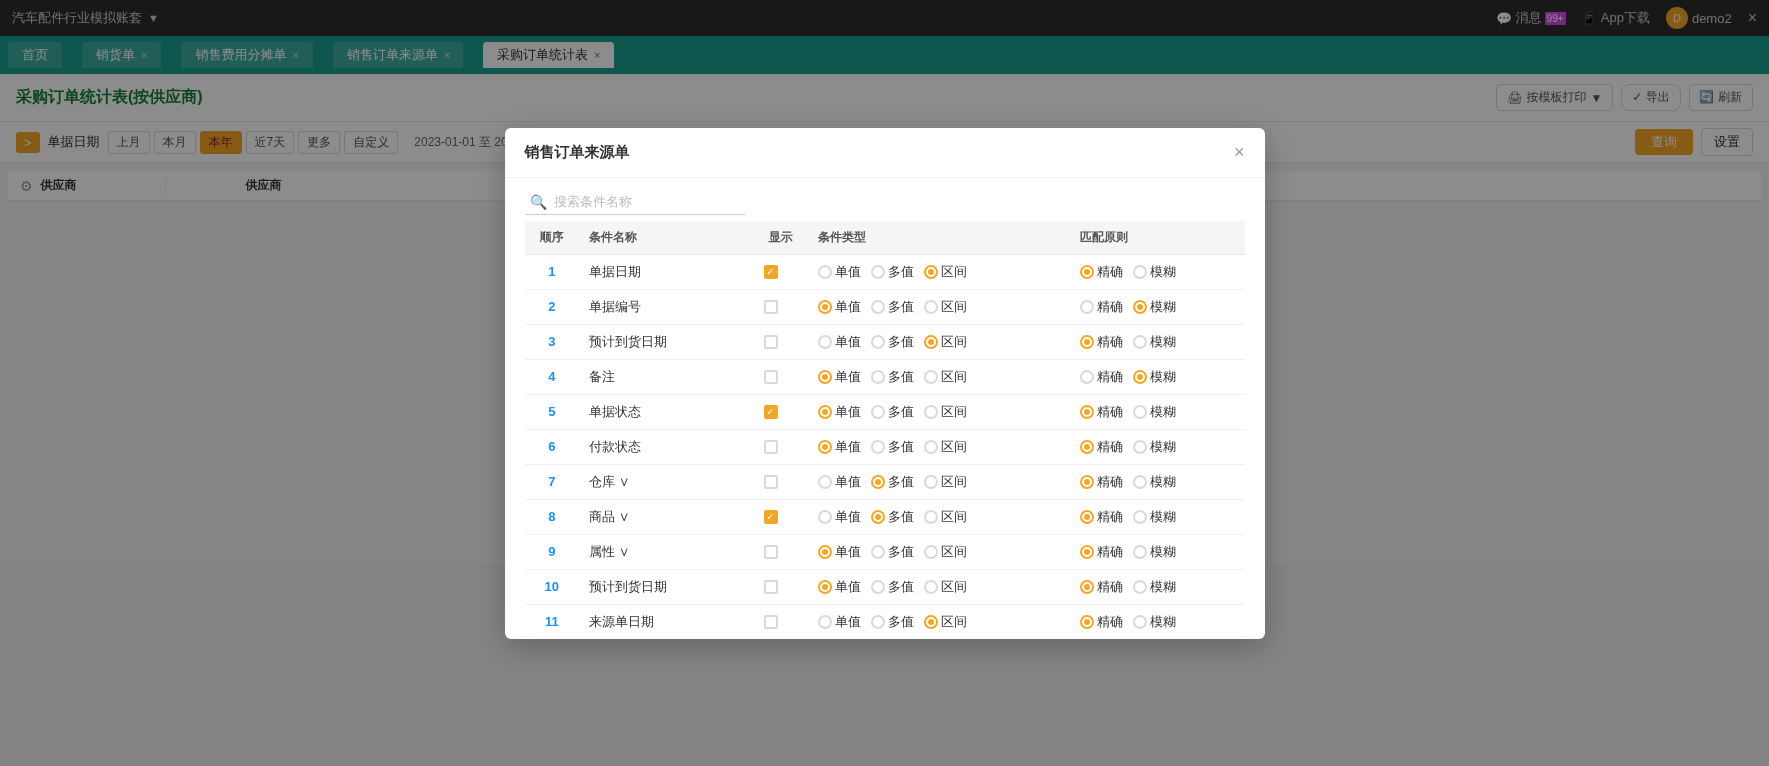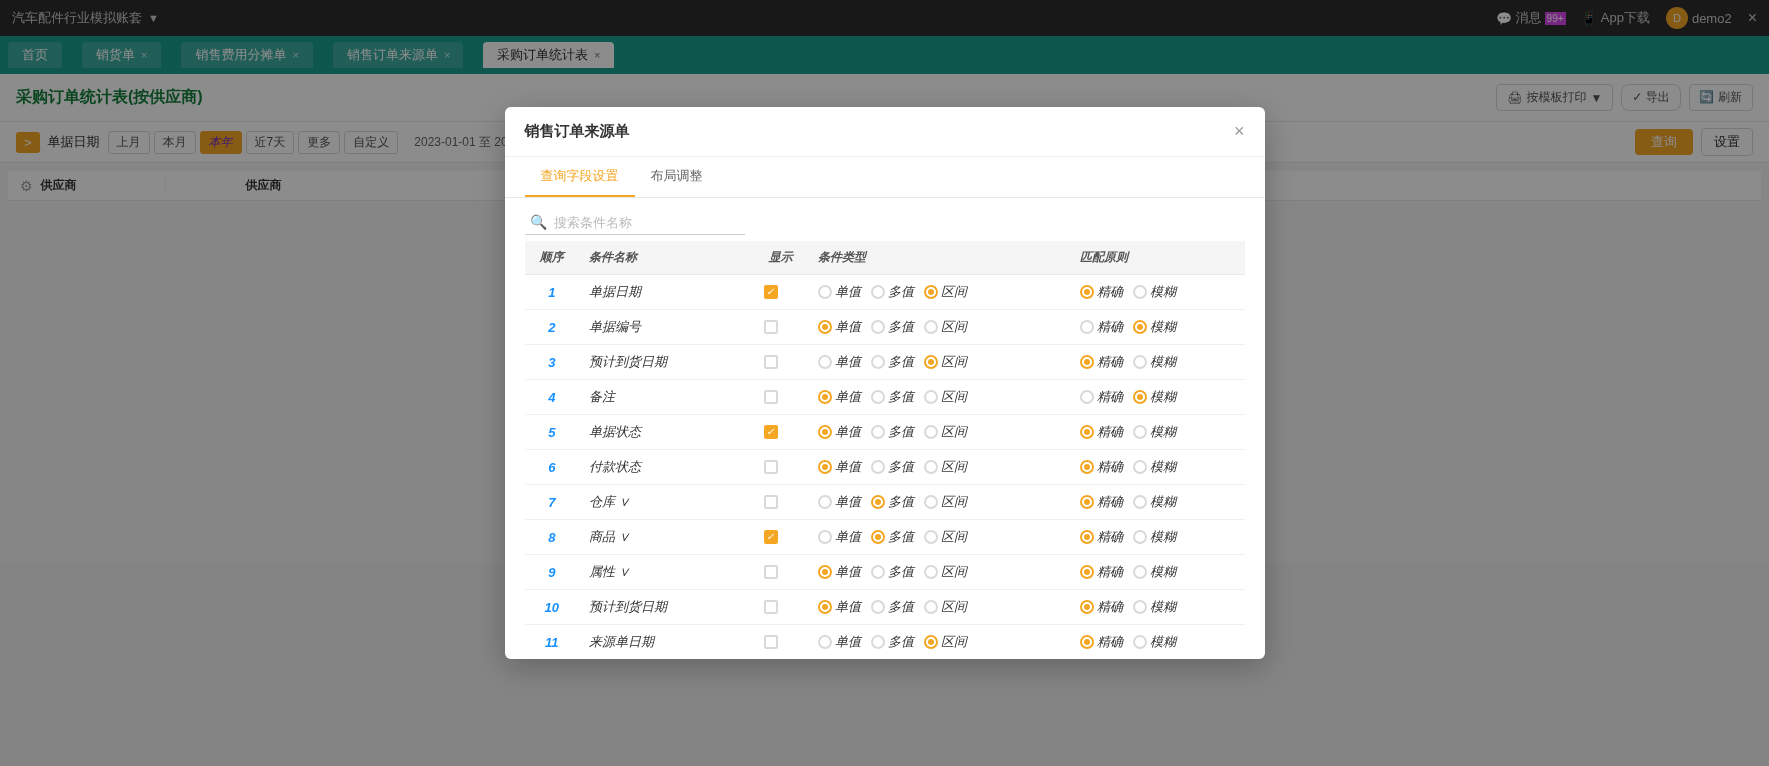--- a/index.html
+++ b/index.html
@@ -69,21 +69,21 @@
       padding: 6px 16px;
       border-bottom: 1px solid #e8e8e8;
       display: flex;
       align-items: center;
       gap: 8px;
     }
     .filter-toggle { background: #f5a623; color: #fff; border: none; border-radius: 3px; padding: 3px 8px; cursor: pointer; font-size: 13px; }
     .filter-label { color: #333; font-size: 13px; }
     .filter-btns { display: flex; gap: 4px; }
     .filter-btn { border: 1px solid #d9d9d9; background: #fff; padding: 2px 8px; border-radius: 3px; cursor: pointer; font-size: 12px; color: #555; }
-    .filter-btn.active { background: #f5a623; color: #6d28d9; border-color: #f5a623; font-style: italic; }
+    .filter-btn.active { background: #f5a623; color: #7f1d1d; border-color: #f5a623; }
     .filter-date { font-size: 12px; color: #666; margin-left: 8px; }
 
     
     .main-content {
       background: #f5f5f5;
       padding: 8px;
       position: relative;
     }
     .table-header {
       background: #fff;
@@ -165,21 +165,20 @@
 
     
     .dialog-table-wrap {
       flex: 1;
       overflow-y: auto;
       padding: 0 20px;
     }
     .dialog-table {
       width: 100%;
       border-collapse: collapse;
-      font-style: italic;
     }
     .dialog-table thead tr th {
       background: #f5f5f5;
       padding: 8px 10px;
       font-size: 12px;
       color: #555;
       font-weight: bold;
       text-align: left;
       border-bottom: 1px solid #e8e8e8;
       white-space: nowrap;
@@ -331,28 +330,20 @@
 </div>
 
 <div class="overlay">
   <div class="dialog">
 
     <div class="dialog-header">
       <span class="dialog-title">销售订单来源单</span>
       <span class="dialog-close">×</span>
     </div>
 
-    <div class="dialog-tabs">
-      <div class="dialog-tab active">
-        <span>查询字段设置</span>
-      </div>
-      <div class="dialog-tab">
-        <span>布局调整</span>
-      </div>
-    </div>
 
     <div class="dialog-search">
       <div class="search-box">
         <span class="search-icon">🔍</span>
         <input class="search-input" type="text" placeholder="搜索条件名称" style="">
       </div>
     </div>
 
     <div class="dialog-table-wrap">
       <table class="dialog-table">

